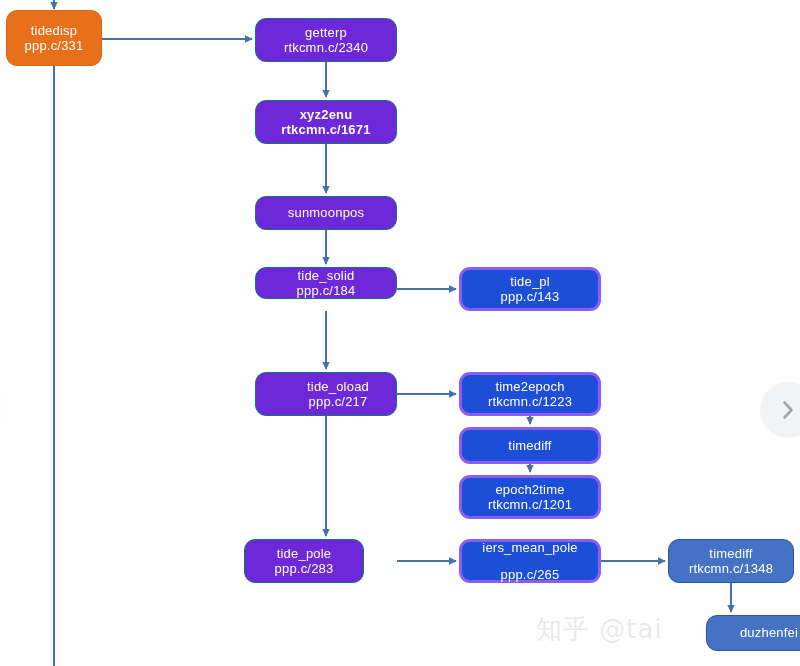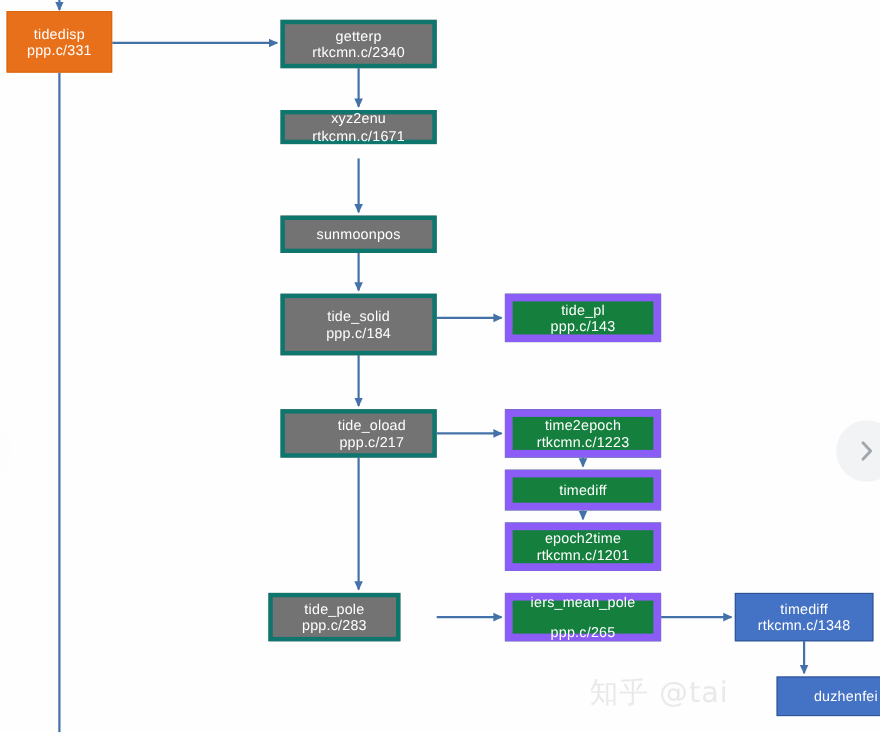--- a/index.html
+++ b/index.html
@@ -32,26 +32,27 @@
     display: flex;
     flex-direction: column;
     align-items: center;
     justify-content: center;
     color: #ffffff;
     text-align: center;
     line-height: 1.18;
     font-size: 13px;
     letter-spacing: 0.2px;
     z-index: 3;
+    border-radius: 11px;
   }
   .node .n-name { display: block; }
   .node .n-loc  { display: block; }
-  .node.green  { background: #737373; border: 4px solid #0f766e; }
+  .node.green  { background: #6d28d9; border: 1px solid #0f766e; }
   .node.orange { background: #e8701a; border: 1px solid #d9660f; }
-  .node.yellow { background: #15803d; border: 7px solid #8b5cf6; }
+  .node.yellow { background: #1d4ed8; border: 3px solid #8b5cf6; }
   .node.blue   { background: #4472c4; border: 1px solid #2f5597; }
   .node.single { }
   .watermark {
     position: absolute;
     left: 536px;
     top: 612px;
     font-size: 26px;
     color: #e9e9e9;
     white-space: nowrap;
     letter-spacing: 1px;
@@ -123,28 +124,28 @@
 
   <div id="node-layer">
       <div class="node orange" style="left: 6px; top: 10px; width: 96px; height: 56px;">
         <span class="n-name">tidedisp</span>
         <span class="n-loc">ppp.c/331</span>
       </div>
       <div class="node green" style="left: 255px; top: 18px; width: 142px; height: 44px;">
         <span class="n-name">getterp</span>
         <span class="n-loc">rtkcmn.c/2340</span>
       </div>
-      <div class="node green" style="left: 255px; top: 100px; width: 142px; height: 31px;">
+      <div class="node green" style="left: 255px; top: 100px; width: 142px; height: 44px; font-weight: bold;">
         <span class="n-name">xyz2enu</span>
         <span class="n-loc">rtkcmn.c/1671</span>
       </div>
       <div class="node green single" style="left: 255px; top: 196px; width: 142px; height: 34px;">
         <span class="n-name">sunmoonpos</span>
       </div>
-      <div class="node green" style="left: 255px; top: 267px; width: 142px; height: 56px; align-items: center;">
+      <div class="node green" style="left: 255px; top: 267px; width: 142px; height: 32px; align-items: center;">
         <span class="n-name">tide_solid</span>
         <span class="n-loc">ppp.c/184</span>
       </div>
       <div class="node yellow" style="left: 459px; top: 267px; width: 142px; height: 44px;">
         <span class="n-name">tide_pl</span>
         <span class="n-loc">ppp.c/143</span>
       </div>
       <div class="node green" style="left: 255px; top: 372px; width: 142px; height: 44px; padding-left: 24px;">
         <span class="n-name">tide_oload</span>
         <span class="n-loc">ppp.c/217</span>

